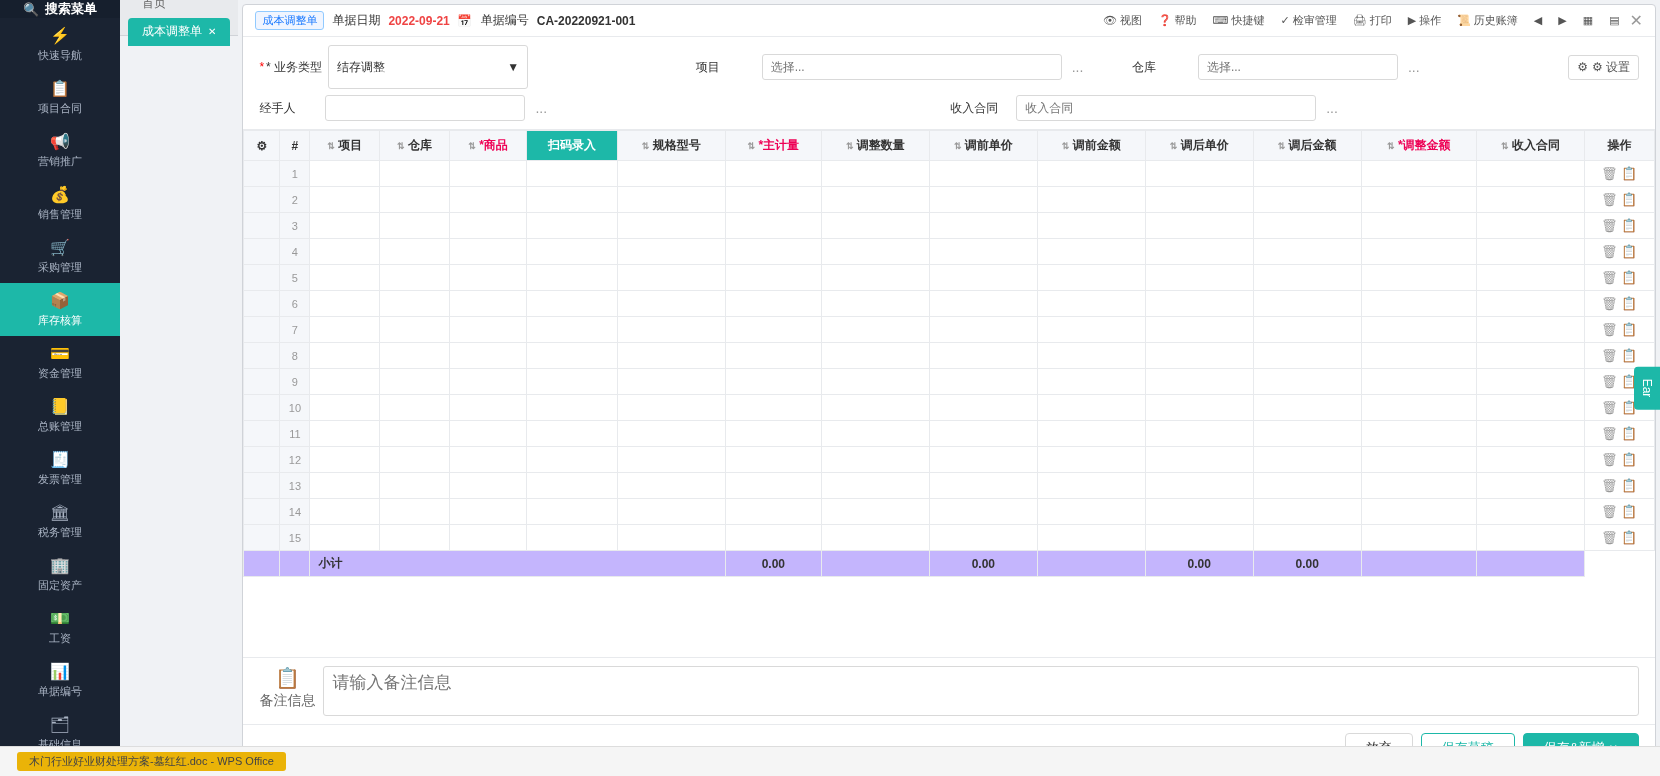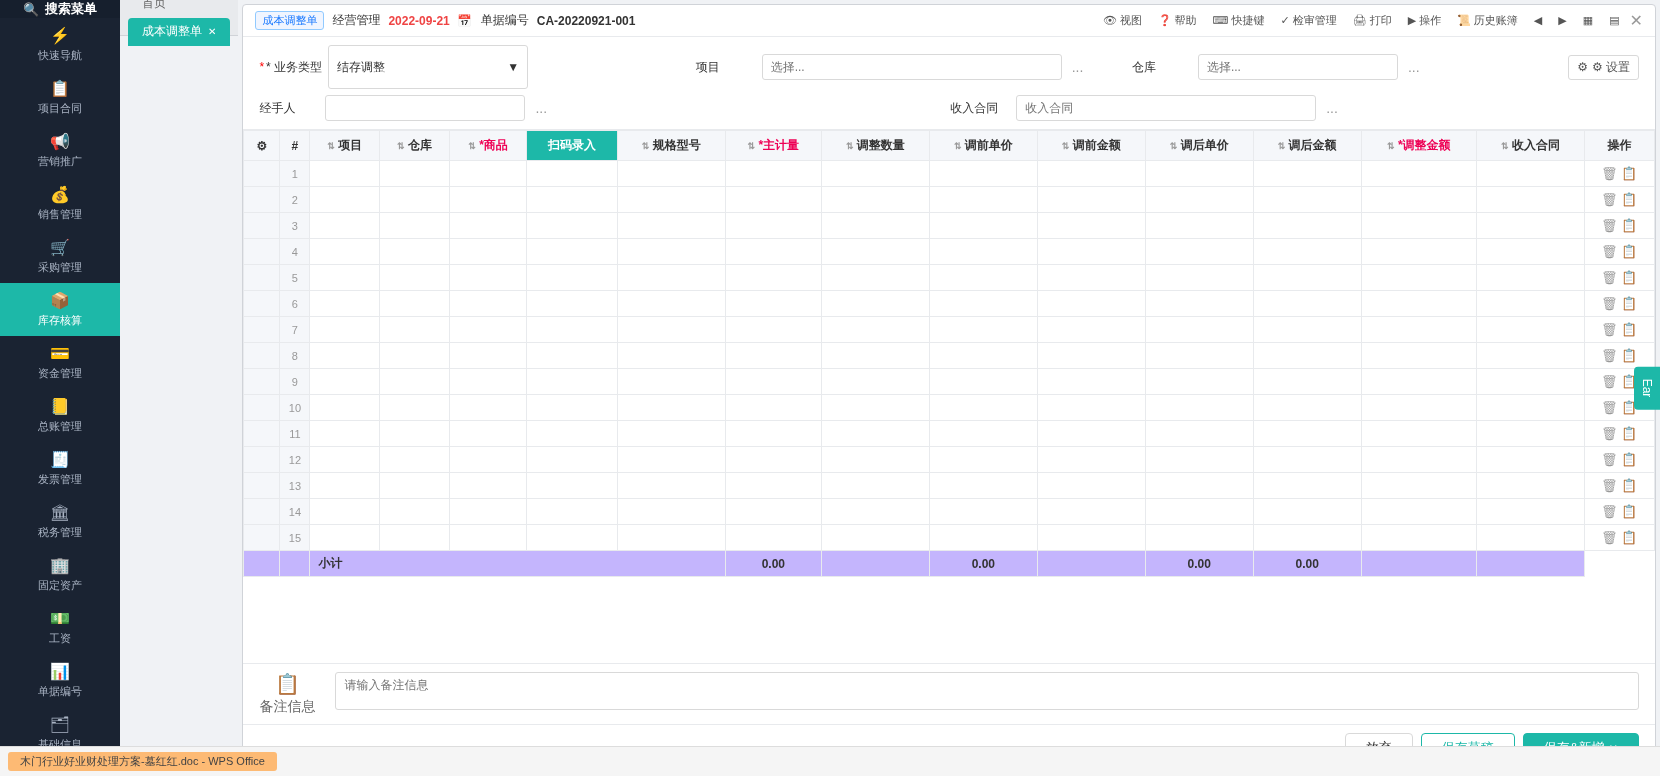--- a/index.html
+++ b/index.html
@@ -100,21 +100,21 @@
     .sort-icon { font-size: 9px; color: #999; cursor: pointer; }
 
     
     .notes-area {
       border-top: 1px solid #e8eaed; padding: 8px 16px; display: flex; align-items: flex-start; gap: 8px;
     }
     .notes-icon { font-size: 20px; color: #1db8a8; cursor: pointer; }
     .notes-label { font-size: 14px; color: #666; text-align: center; }
     .notes-input {
       flex: 1; border: 1px solid #d9d9d9; border-radius: 3px; padding: 4px 8px;
-      font-size: 12px; color: #999; outline: none; min-height: 30px; resize: none; margin-left: 12px;
+      font-size: 17px; color: #999; outline: none; min-height: 30px; resize: none;
     }
 
     
     .footer-bar {
       display: flex; justify-content: flex-end; align-items: center; gap: 8px;
       padding: 8px 16px; border-top: 1px solid #e8eaed; background: #fff;
     }
     .btn {
       padding: 5px 20px; border-radius: 4px; font-size: 13px; cursor: pointer; border: 1px solid #d9d9d9;
     }
@@ -130,21 +130,21 @@
       display: flex; align-items: center; gap: 4px; padding: 3px 8px;
       border: 1px solid #d9d9d9; border-radius: 3px; cursor: pointer; font-size: 12px; color: #555;
     }
 
     
     .taskbar {
       position: fixed; bottom: 0; left: 0; right: 0; height: 30px;
       background: #f5f5f5; border-top: 1px solid #ddd; display: flex; align-items: center; padding: 0 8px; gap: 8px; font-size: 12px;
     }
     .taskbar-item {
-      background: #fdba74; padding: 2px 12px; border-radius: 3px; font-size: 11px; color: #444; cursor: pointer;
+      background: #eab308; padding: 2px 12px; border-radius: 3px; font-size: 11px; color: #444; cursor: pointer; margin-left: 9px;
     }
 
     
     .side-tab {
       position: fixed; right: 0; top: 50%; transform: translateY(-50%);
       background: #1db8a8; color: #fff; writing-mode: vertical-rl; padding: 12px 6px;
       font-size: 12px; cursor: pointer; border-radius: 4px 0 0 4px;
     }
 
     
@@ -234,21 +234,21 @@
           <span>成本调整单</span>
           <span class="tab-close">✕</span>
         </div>
       </div>
   </div>
 
   <div class="doc-container">
 
     <div class="doc-toolbar">
       <span class="doc-badge">成本调整单</span>
-      <span>经营管理</span>
+      <span>单据日期</span>
       <span style="color:#ef4444; font-weight:bold;">2022-09-21</span>
       <span style="color:#1db8a8; cursor:pointer;">📅</span>
       <span>单据编号</span>
       <span style="font-weight:bold;">CA-20220921-001</span>
       <div class="toolbar-right">
         <span class="toolbar-btn">👁 <span>视图</span></span>
         <span class="toolbar-btn">❓ <span>帮助</span></span>
         <span class="toolbar-btn">⌨ <span>快捷键</span></span>
         <span class="toolbar-btn">✓ <span>检审管理</span></span>
         <span class="toolbar-btn">🖨 <span>打印</span></span>

